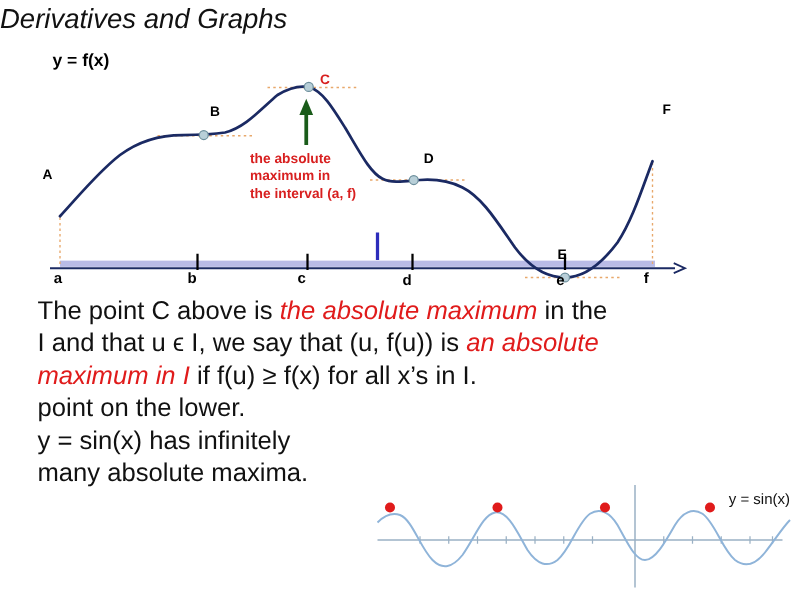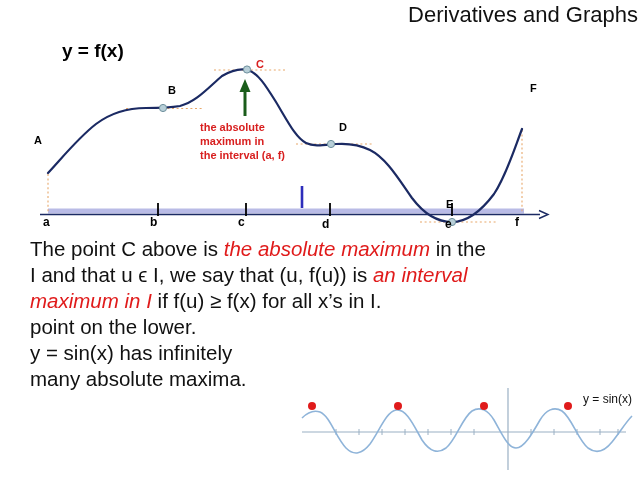--- a/index.html
+++ b/index.html
@@ -22,26 +22,27 @@
     width: 638px;
     height: 478px;
   }
 
   
   #slide-title {
     position: absolute;
     left: 0;
     top: 2px;
     width: 638px;
-    text-align: right;
+    text-align: left;
     font-size: 22px;
     font-weight: 400;
     letter-spacing: 0px;
     color: #111111;
     white-space: nowrap;
+    font-style: italic;
   }
 
   
   #figure {
     position: absolute;
     left: 0;
     top: 26px;
     width: 638px;
     height: 205px;
   }
@@ -50,24 +51,23 @@
   .fig-label {
     position: absolute;
     font-weight: bold;
     font-size: 11px;
     color: #000000;
     white-space: nowrap;
   }
   .fig-label-big {
     position: absolute;
     font-weight: bold;
-    font-size: 19px;
-    color: #000000;
-    white-space: nowrap;
-    margin-left: 20px;
+    font-size: 14px;
+    color: #000000;
+    white-space: nowrap;
   }
   .axis-label {
     position: absolute;
     font-weight: bold;
     font-size: 12px;
     color: #000000;
     white-space: nowrap;
   }
   .red-label {
     position: absolute;
@@ -196,21 +196,21 @@
     <div class="axis-label" style="left:43px; top:189px;">a</div>
     <div class="axis-label" style="left:150px; top:189px;">b</div>
     <div class="axis-label" style="left:238px; top:189px;">c</div>
     <div class="axis-label" style="left:322px; top:191px;">d</div>
     <div class="axis-label" style="left:445px; top:191px;">e</div>
     <div class="axis-label" style="left:515px; top:189px;">f</div>
   </div>
 
   <div id="body-text">
       <div class="body-line"><span>The point C above is </span><span class="em">the absolute maximum</span><span> in the</span></div>
-      <div class="body-line"><span>I and that u ϵ I, we say that (u, f(u)) is </span><span class="em">an interval</span></div>
+      <div class="body-line"><span>I and that u ϵ I, we say that (u, f(u)) is </span><span class="em">an absolute</span></div>
       <div class="body-line"><span class="em">maximum in I</span><span> if f(u) ≥  f(x) for all x’s in I.</span></div>
       <div class="body-line"><span>point on the lower.</span></div>
       <div class="body-line"><span>y = sin(x) has infinitely</span></div>
       <div class="body-line"><span>many absolute maxima.</span></div>
     </div>
 
   <div id="sin-inset">
     <svg width="340" height="86" viewBox="0 0 340 86">
 
       <line x1="212" y1="2" x2="212" y2="84" stroke="#9ab0c4" stroke-width="1.2"></line>

